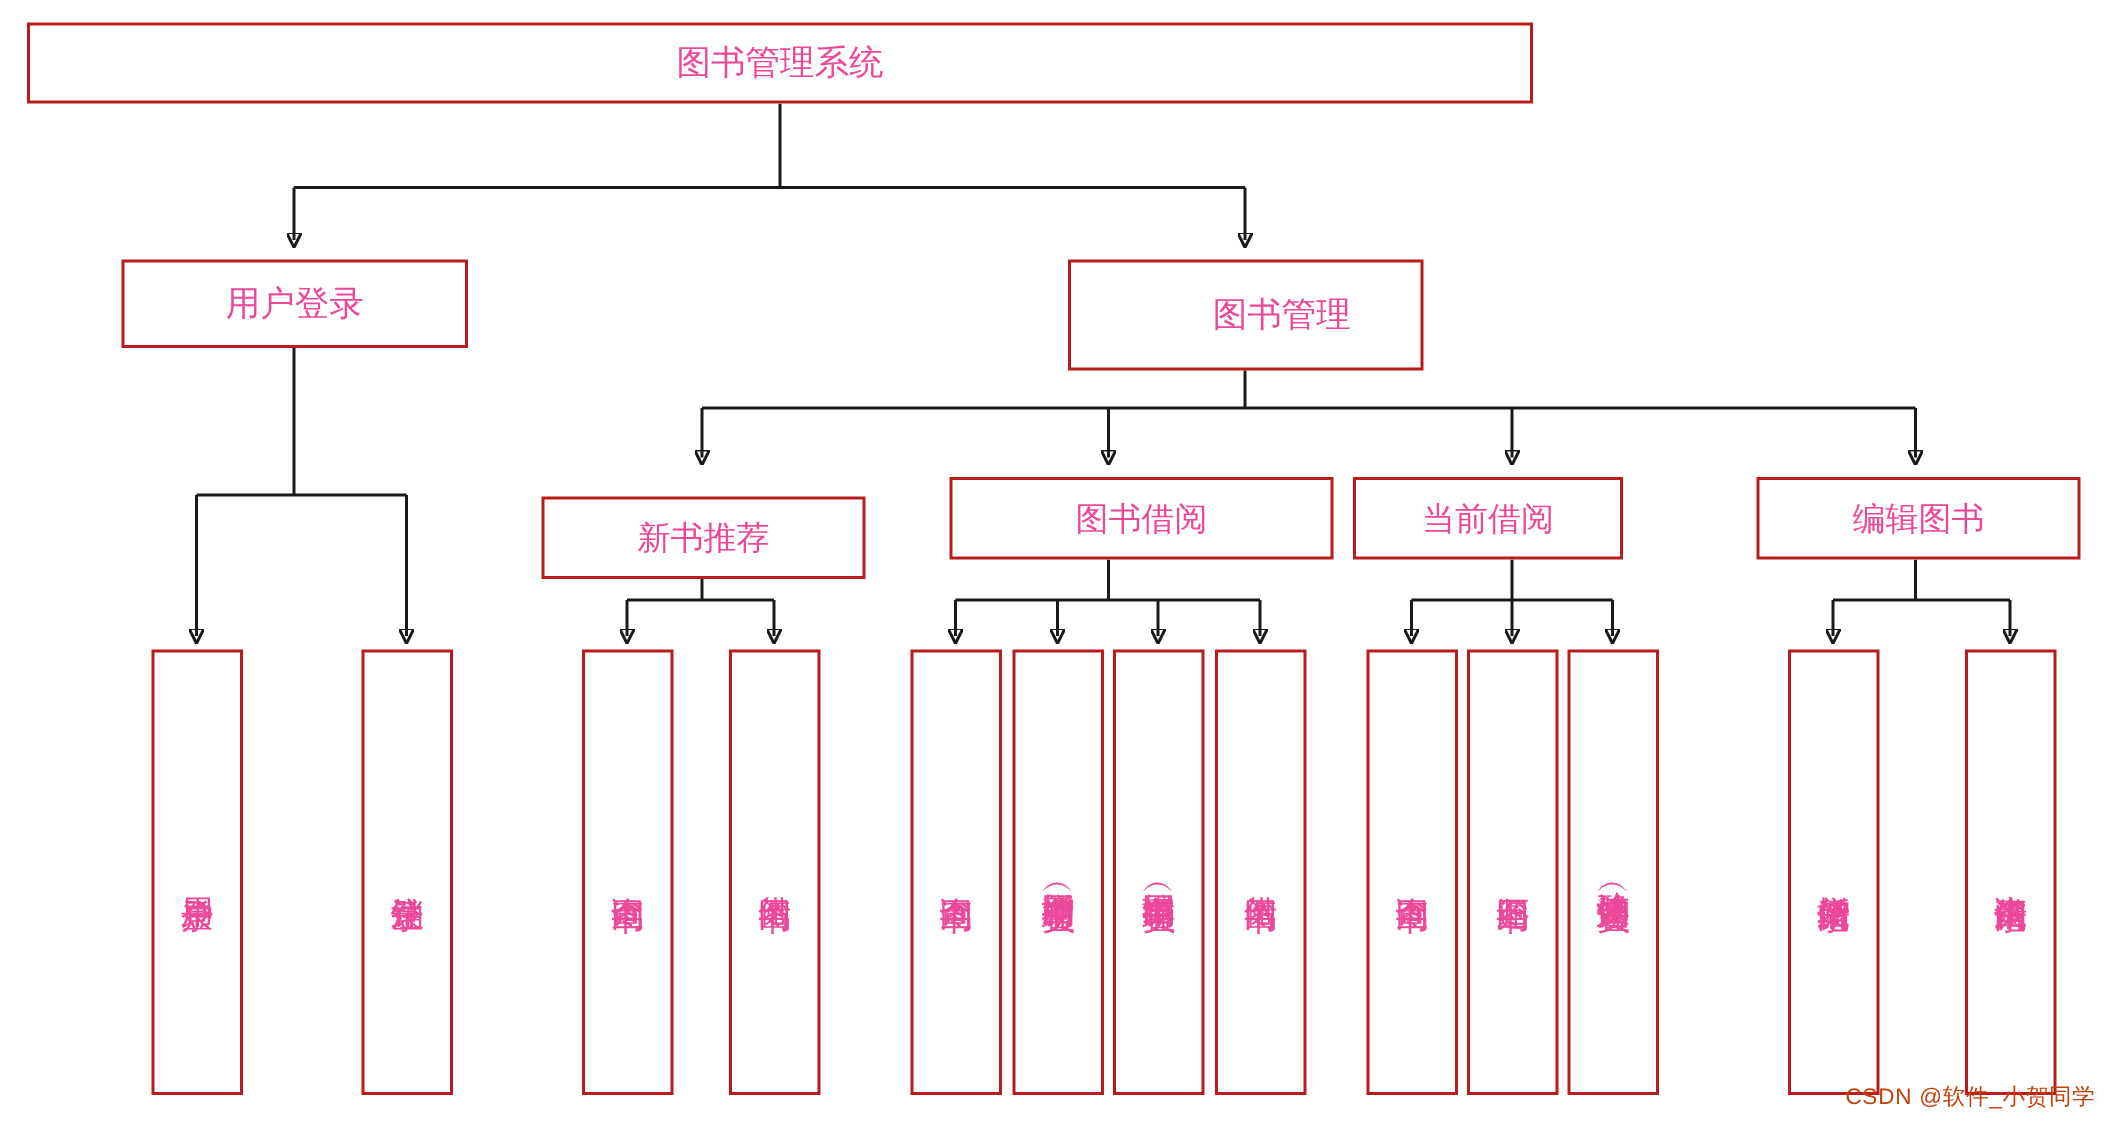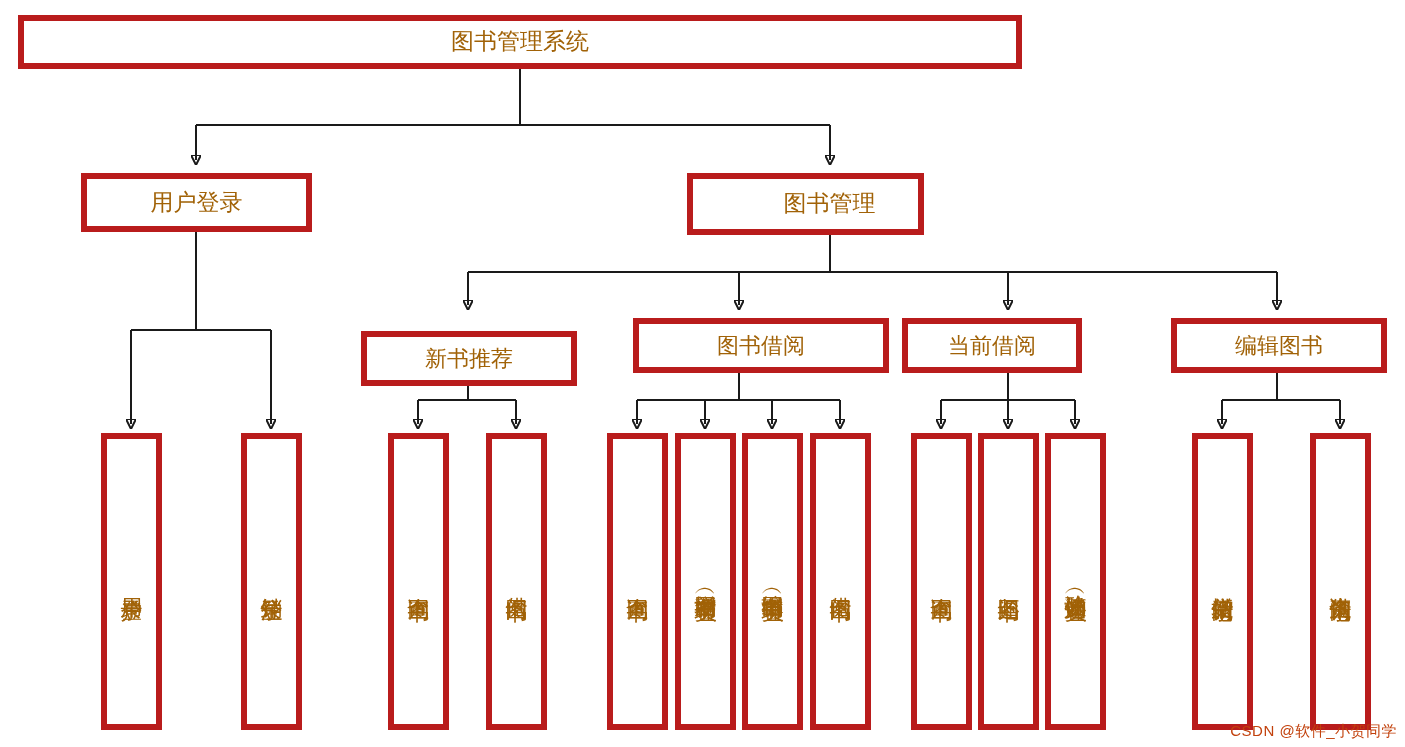--- a/index.html
+++ b/index.html
@@ -13,26 +13,26 @@
   #canvas {
     position: relative;
     width: 1405px;
     height: 747px;
     background: #ffffff;
     overflow: hidden;
   }
   .node {
     position: absolute;
     box-sizing: border-box;
-    border: 6px solid #b91c1c;
+    border: 2px solid #b91c1c;
     background: #ffffff;
     display: flex;
     align-items: center;
     justify-content: center;
-    color: #a16207;
+    color: #ec4899;
     font-size: 22px;
     line-height: 1.18;
     text-align: center;
   }
   .node.vertical {
     writing-mode: vertical-rl;
     text-orientation: upright;
     letter-spacing: 1px;
     font-size: 22px;
     padding: 6px 0;
@@ -118,21 +118,21 @@
 
     <line x1="1277" y1="373" x2="1277" y2="400"></line>
     <line x1="1222" y1="400" x2="1340" y2="400"></line>
     <line x1="1222" y1="400" x2="1222" y2="424" marker-end="url(#arrow)"></line>
     <line x1="1340" y1="400" x2="1340" y2="424" marker-end="url(#arrow)"></line>
   </svg>
 
   <div class="node root" style="left:18px; top:15px; width:1004px; height:54px;">图书管理系统</div>
 
   <div class="node level2" style="left:81px; top:173px; width:231px; height:59px;">用户登录</div>
-  <div class="node level2" style="left:687px; top:173px; width:237px; height:62px;padding-left:48px;">图书管理</div>
+  <div class="node level2" style="left:712px; top:173px; width:237px; height:74px;padding-left:48px;">图书管理</div>
 
   <div class="node level3" style="left:361px; top:331px; width:216px; height:55px;">新书推荐</div>
   <div class="node level3" style="left:633px; top:318px; width:256px; height:55px;">图书借阅</div>
   <div class="node level3" style="left:902px; top:318px; width:180px; height:55px;">当前借阅</div>
   <div class="node level3" style="left:1171px; top:318px; width:216px; height:55px;">编辑图书</div>
 
   <div class="node vertical" style="left:101px; top:433px; width:61px; height:297px;">用户登录</div>
   <div class="node vertical" style="left:241px; top:433px; width:61px; height:297px;">注销登录</div>
 
   <div class="node vertical" style="left:388px; top:433px; width:61px; height:297px;">查询图书</div>

